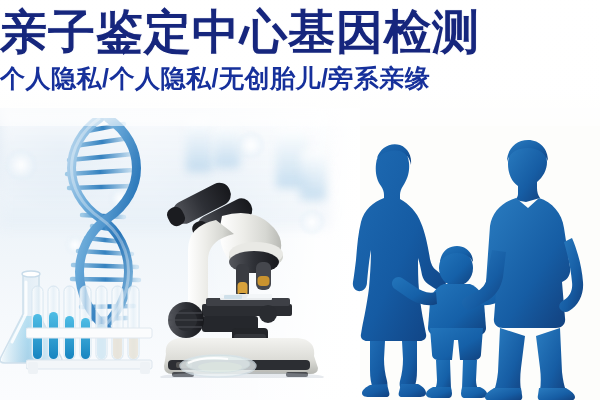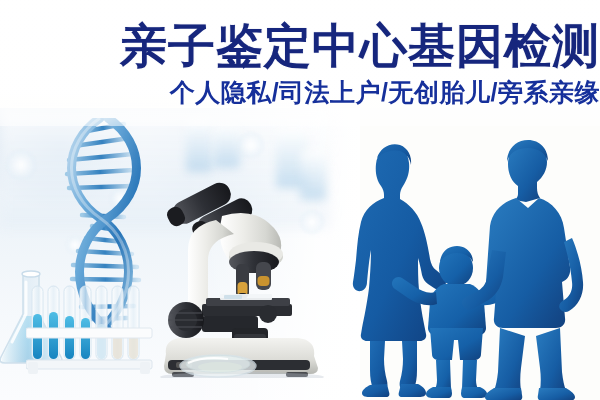--- a/index.html
+++ b/index.html
@@ -52,22 +52,22 @@
   
   .microscope{position:absolute;left:150px;top:158px;width:190px;height:220px;}
   .petri{position:absolute;left:178px;top:352px;width:80px;height:26px;}
 
   
   .family{position:absolute;left:340px;top:132px;width:260px;height:268px;}
 
   
   .headline{
     position:absolute;left:0;top:0;width:600px;height:132px;
-    display:flex;flex-direction:column;align-items:flex-end;justify-content:flex-start;
-    padding-top:22px;box-sizing:border-box;
+    display:flex;flex-direction:column;align-items:flex-start;justify-content:flex-start;
+    padding-top:8px;box-sizing:border-box;
     z-index:40;
   }
   .title{
     font-size:47px;line-height:1;font-weight:700;letter-spacing:1px;
     color:#16267d;white-space:nowrap;
     text-shadow:0 1px 0 rgba(255,255,255,.9), 0 0 1px rgba(22,38,125,.35);
   }
   .subtitle{
     margin-top:11px;
     font-size:25px;line-height:1;font-weight:700;letter-spacing:.5px;
@@ -409,16 +409,16 @@
 
         <path d="M154 256 C149 259 145 262 145 265 C145 268 148 269 153 269 L177 269 C181 269 183 267 182 263 L181 256 Z"></path>
         <path d="M226 256 C231 259 235 262 235 265 C235 268 232 269 227 269 L203 269 C199 269 197 267 198 263 L199 256 Z"></path>
       </g>
     </svg>
   </div>
 
   <div class="hl-wash"></div>
   <div class="headline">
     <div class="title">亲子鉴定中心基因检测</div>
-    <div class="subtitle">个人隐私/司法上户/无创胎儿/旁系亲缘</div>
+    <div class="subtitle">个人隐私/个人隐私/无创胎儿/旁系亲缘</div>
   </div>
 
 </div>
 
 </body></html>

